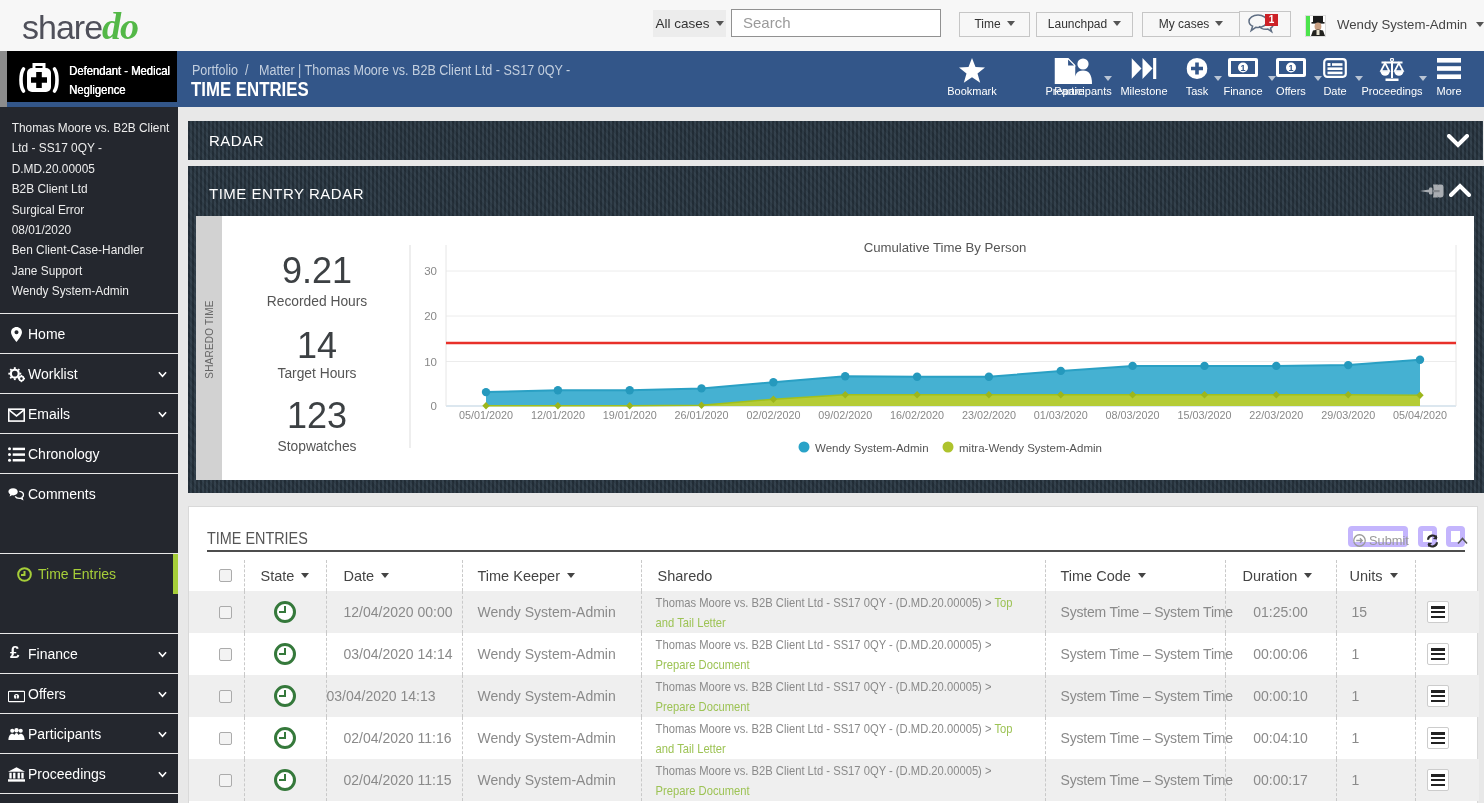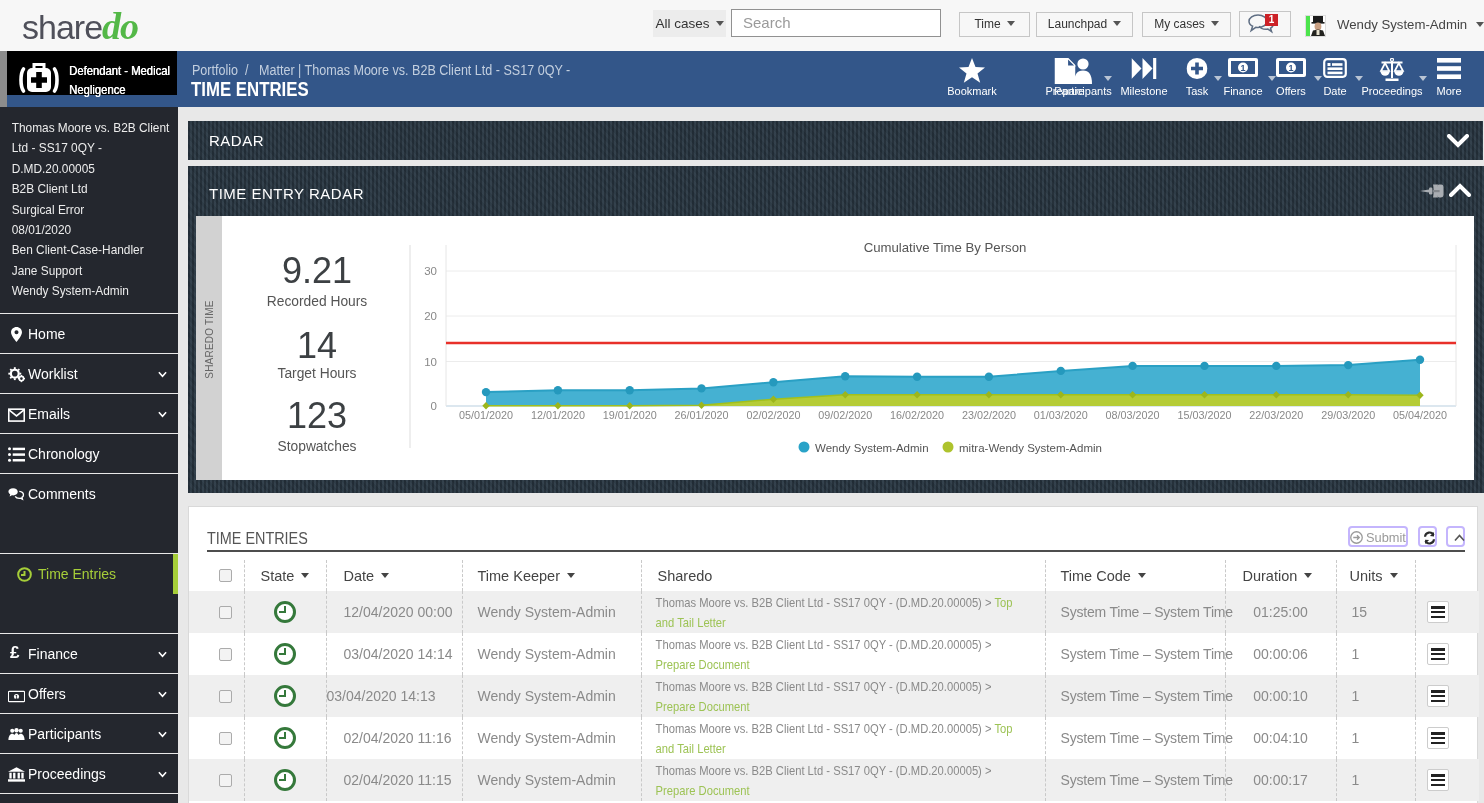--- a/index.html
+++ b/index.html
@@ -21,21 +21,21 @@
   #chatbtn { position:absolute; left:1239px; top:11px; width:52px; height:26px; border:1px solid #c6c6c6; }
   #chatbadge { position:absolute; left:1265px; top:14px; width:13px; height:12px; background:#cc2127; color:#fff;
                font-size:10px; line-height:12px; text-align:center; font-weight:bold;}
   #avatar { position:absolute; left:1305px; top:15px; width:21px; height:22px; background:#fff; border:1px solid #ddd; }
   #avatar .g { position:absolute; left:0; top:0; width:4px; height:100%; background:#4ce44c; }
   #username { position:absolute; left:1337px; top:17px; font-size:13.2px; color:#444; white-space:nowrap; }
 
   
   #bluebar { position:absolute; left:0; top:51px; width:1484px; height:56px; background:#335689; }
   #grayedge { position:absolute; left:0; top:51px; width:7px; height:56px; background:#8c8c8c; }
-  #blackbox { position:absolute; left:7px; top:51px; width:170px; height:44px; background:#000; color:#fff; }
+  #blackbox { position:absolute; left:7px; top:51px; width:170px; height:51px; background:#000; color:#fff; }
   #blackbox .txt { position:absolute; left:62px; top:10px; font-size:12.8px; line-height:19px; font-weight:400; text-shadow:0.5px 0 0 #fff; white-space:nowrap; transform:scaleX(0.88); transform-origin:left top;}
   #crumb { position:absolute; left:192px; top:63px; font-size:13.8px; color:#c3cfdf; transform:scaleX(0.91); transform-origin:left; white-space:nowrap;}
   #pagetitle { position:absolute; left:191px; top:77px; font-size:21px; font-weight:700; color:#fff; transform:scaleX(0.8); transform-origin:left; white-space:nowrap;}
   .bic { position:absolute; top:55px; width:70px; height:50px; color:#fff; text-align:center; }
   .bic .lbl { position:absolute; top:30px; width:100%; font-size:11px; color:#fff; }
   .bic svg { position:absolute; top:3px; left:50%; transform:translateX(-50%); }
   .bcaret { position:absolute; width:0; height:0; border-left:4px solid transparent; border-right:4px solid transparent;
             border-top:5px solid #b9c4d4; }
 
   
@@ -57,21 +57,21 @@
   #terpanel .t { position:absolute; left:21px; top:19px; color:#fff; font-size:15px; letter-spacing:0.5px;}
   #terbody { position:absolute; left:8px; top:50px; width:1278px; height:264px; background:#fff; }
   #tab { position:absolute; left:8px; top:50px; width:26px; height:264px; background:#d2d2d2; }
   #tab span { position:absolute; left:-37px; top:118px; display:block; width:100px; transform:rotate(-90deg);
               font-size:10px; color:#666; letter-spacing:0.2px; text-align:center;}
 
   
   #tepanel { position:absolute; left:188px; top:506px; width:1290px; height:302px; background:#fff; border:1px solid #d9d9d9; }
   #tetitle { position:absolute; left:18px; top:23px; font-size:16px; color:#555; transform:scaleX(0.9); transform-origin:left;}
   #terule { position:absolute; left:18px; top:43px; width:1258px; height:2px; background:#4d4d4d; }
-  .pbtn { position:absolute; top:19px; height:21px; border:2px solid #c4b5fd; border-radius:4px; background:#fff; }
+  .pbtn { position:absolute; top:19px; height:21px; border:5px solid #c4b5fd; border-radius:4px; background:#fff; }
   #submitbtn { left:1159px; width:60px; color:#9a9a9a; font-size:12.8px; line-height:19px; text-align:center; white-space:nowrap;}
   #refreshbtn { left:1229px; width:19px; }
   #collapsebtn { left:1257px; width:19px; }
 
   table { border-collapse:collapse; }
   #tetable { position:absolute; left:0px; top:53px; width:1290px; table-layout:fixed; }
   #tetable td, #tetable th { vertical-align:middle; font-weight:normal; }
   #tetable .hrow th { height:31px; font-size:14.5px; color:#444; text-align:left; white-space:nowrap;}
   #tetable .drow td { height:42px; font-size:14px; color:#8a8a8a; white-space:nowrap;}
   #tetable .drow.odd { background:#efefef; }
@@ -90,21 +90,21 @@
 </style>
 </head>
 <body>
 
 <div id="topbar">
   <div id="logo">share<span class="do">do</span></div>
   <div id="allcases">All cases<span class="caret"></span></div>
   <div id="searchbox">Search</div>
   <div class="tbtn" style="left:959px; width:71px;">Time<span class="caret"></span></div>
   <div class="tbtn" style="left:1036px; width:97px;">Launchpad<span class="caret"></span></div>
-  <div class="tbtn" style="left:1142px; width:89px;">My cases<span class="caret"></span></div>
+  <div class="tbtn" style="left:1142px; width:98px;">My cases<span class="caret"></span></div>
   <div id="chatbtn">
     <svg width="30" height="22" viewBox="0 0 30 22" style="margin:1px 0 0 7px;">
       <path d="M11 2 C6 2 2 4.7 2 8.2 C2 10.3 3.4 12.1 5.6 13.2 L4.2 17.5 L8.8 14.3 C9.5 14.4 10.2 14.5 11 14.5 C16 14.5 20 11.7 20 8.2 C20 4.7 16 2 11 2 Z" fill="none" stroke="#5f6e83" stroke-width="1.5"></path>
       <path d="M20.5 6.2 C23.9 6.9 26.3 8.9 26.3 11.3 C26.3 12.9 25.2 14.3 23.5 15.2 L24.6 18.6 L20.9 16.1 C20.3 16.2 19.7 16.3 19.1 16.3 C15.9 16.3 13.2 14.9 12.4 13" fill="none" stroke="#5f6e83" stroke-width="1.5"></path>
     </svg>
   </div>
   <div id="chatbadge">1</div>
   <div id="avatar"><div class="g"></div>
     <svg width="16" height="20" viewBox="0 0 16 20" style="margin-left:4px;">
       <rect x="3" y="0" width="10" height="7" fill="#1c1c1c"></rect>

